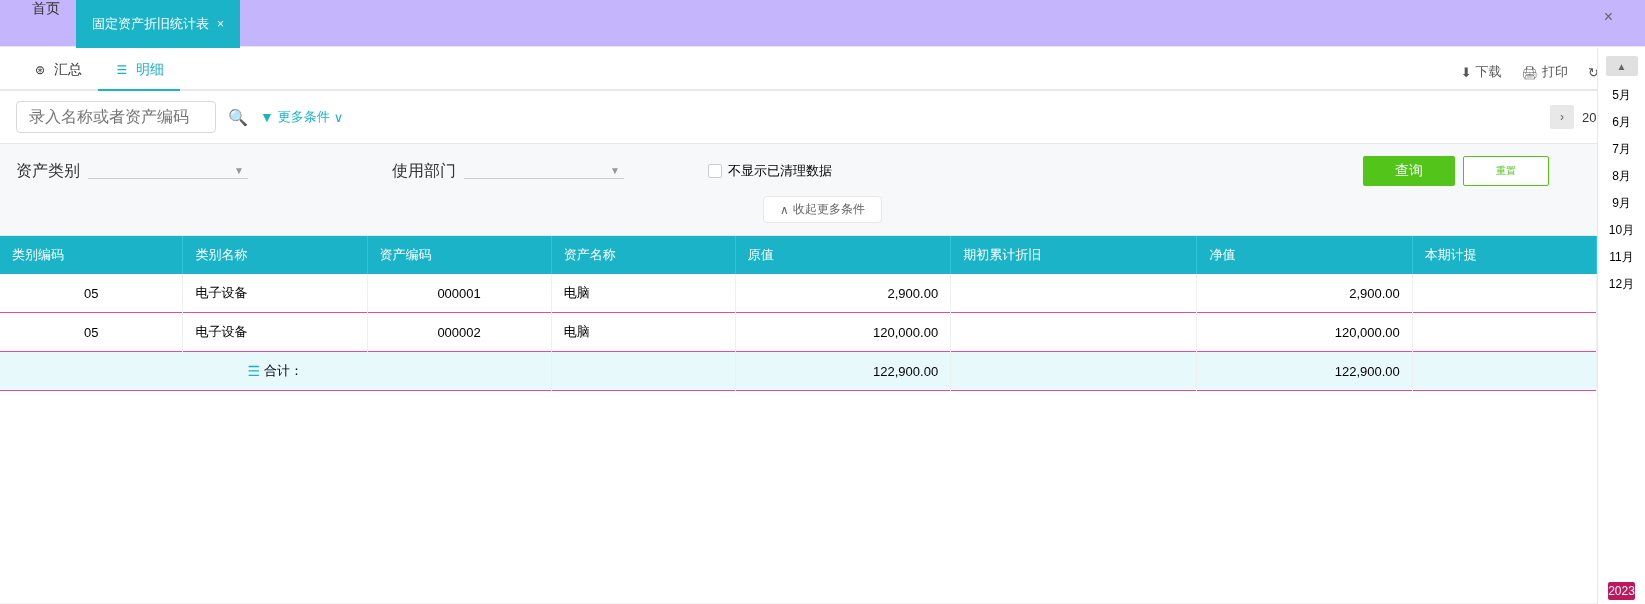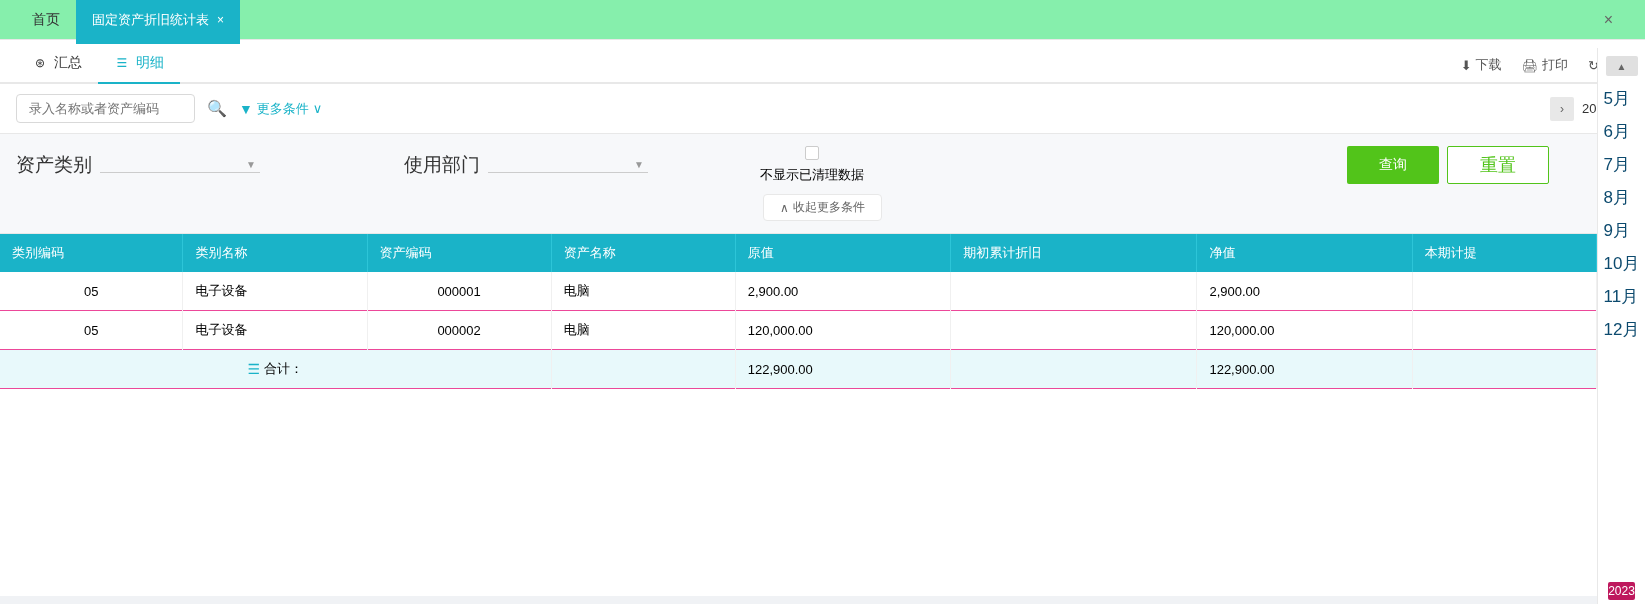--- a/index.html
+++ b/index.html
@@ -9,23 +9,23 @@
       background: #f0f2f5;
       width: 1645px;
       height: 604px;
       overflow: hidden;
       position: relative;
     }
 
     
     .top-nav {
       display: flex;
-      align-items: center;
-      background: #86efac;
-      height: 40px;
+      align-items: flex-start;
+      background: #c4b5fd;
+      height: 47px;
       border-bottom: 1px solid #e8e8e8;
       padding: 0 16px;
       gap: 0;
     }
     .nav-home {
       color: #333;
       font-size: 14px;
       padding: 0 16px;
       cursor: pointer;
     }
@@ -120,23 +120,23 @@
       align-items: center;
       padding: 10px 16px;
       border-bottom: 1px solid #e8e8e8;
       gap: 12px;
       background: #fff;
     }
     .search-input {
       border: 1px solid #d9d9d9;
       border-radius: 4px;
       padding: 6px 12px;
-      font-size: 13px;
+      font-size: 16px;
       color: #999;
-      width: 179px;
+      width: 200px;
     }
     .search-icon-btn {
       cursor: pointer;
       color: #666;
       font-size: 16px;
     }
     .more-conditions {
       display: flex;
       align-items: center;
       gap: 4px;
@@ -178,21 +178,21 @@
       align-items: center;
       gap: 24px;
     }
     .filter-item {
       display: flex;
       align-items: center;
       gap: 8px;
     }
     .filter-label {
       color: #333;
-      font-size: 19px;
+      font-size: 16px;
       white-space: nowrap;
     }
     .filter-select {
       display: flex;
       align-items: center;
       border-bottom: 1px solid #ccc;
       width: 160px;
       padding: 2px 4px;
       cursor: pointer;
       gap: 4px;
@@ -234,21 +234,21 @@
       font-size: 14px;
       border-radius: 2px;
       min-width: 80px;
     }
     .btn-reset {
       background: #fff;
       color: #52c41a;
       border: 1px solid #52c41a;
       padding: 6px 32px;
       cursor: pointer;
-      font-size: 18px;
+      font-size: 10px;
       border-radius: 2px;
       min-width: 80px;
     }
     .collapse-btn {
       display: flex;
       align-items: center;
       justify-content: center;
       background: #fff;
       border: 1px solid #e8e8e8;
       border-radius: 4px;
@@ -285,20 +285,21 @@
     tbody tr {
       background: #fff;
       border-bottom: 1px solid #ec4899;
     }
     tbody td {
       padding: 10px 12px;
       border-right: 1px solid #f0f0f0;
       white-space: nowrap;
     }
     .td-right {
+      text-align: right;
     }
     .td-center {
       text-align: center;
     }
     .total-row {
       background: #e8f9fb !important;
     }
     .total-row td {
       font-weight: normal;
     }
@@ -313,23 +314,24 @@
       background: #fff;
       border-left: 1px solid #e8e8e8;
       display: flex;
       flex-direction: column;
       align-items: center;
       padding-top: 8px;
       gap: 2px;
     }
     .month-item {
       width: 100%;
+      text-align: center;
       padding: 5px 0;
-      font-size: 17px;
-      color: #0c4a6e;
+      font-size: 12px;
+      color: #000000;
       cursor: pointer;
     }
     .up-arrow-btn {
       width: 32px;
       height: 20px;
       background: #e0e0e0;
       display: flex;
       align-items: center;
       justify-content: center;
       cursor: pointer;
@@ -412,21 +414,21 @@
           <span class="filter-select-arrow">▼</span>
         </div>
       </div>
       <div class="filter-item" style="margin-left:120px;">
         <span class="filter-label">使用部门</span>
         <div class="filter-select">
           <span class="filter-select-text"></span>
           <span class="filter-select-arrow">▼</span>
         </div>
       </div>
-      <div class="checkbox-item" style="margin-left:88px;flex-direction:column;">
+      <div class="checkbox-item" style="margin-left:60px;">
         <div class="checkbox-box"></div>
         <span>不显示已清理数据</span>
       </div>
       <div class="filter-buttons">
         <button class="btn-query">查询</button>
         <button class="btn-reset">重置</button>
       </div>
     </div>
     <div style="display:flex; justify-content:center;">
       <div class="collapse-btn">

